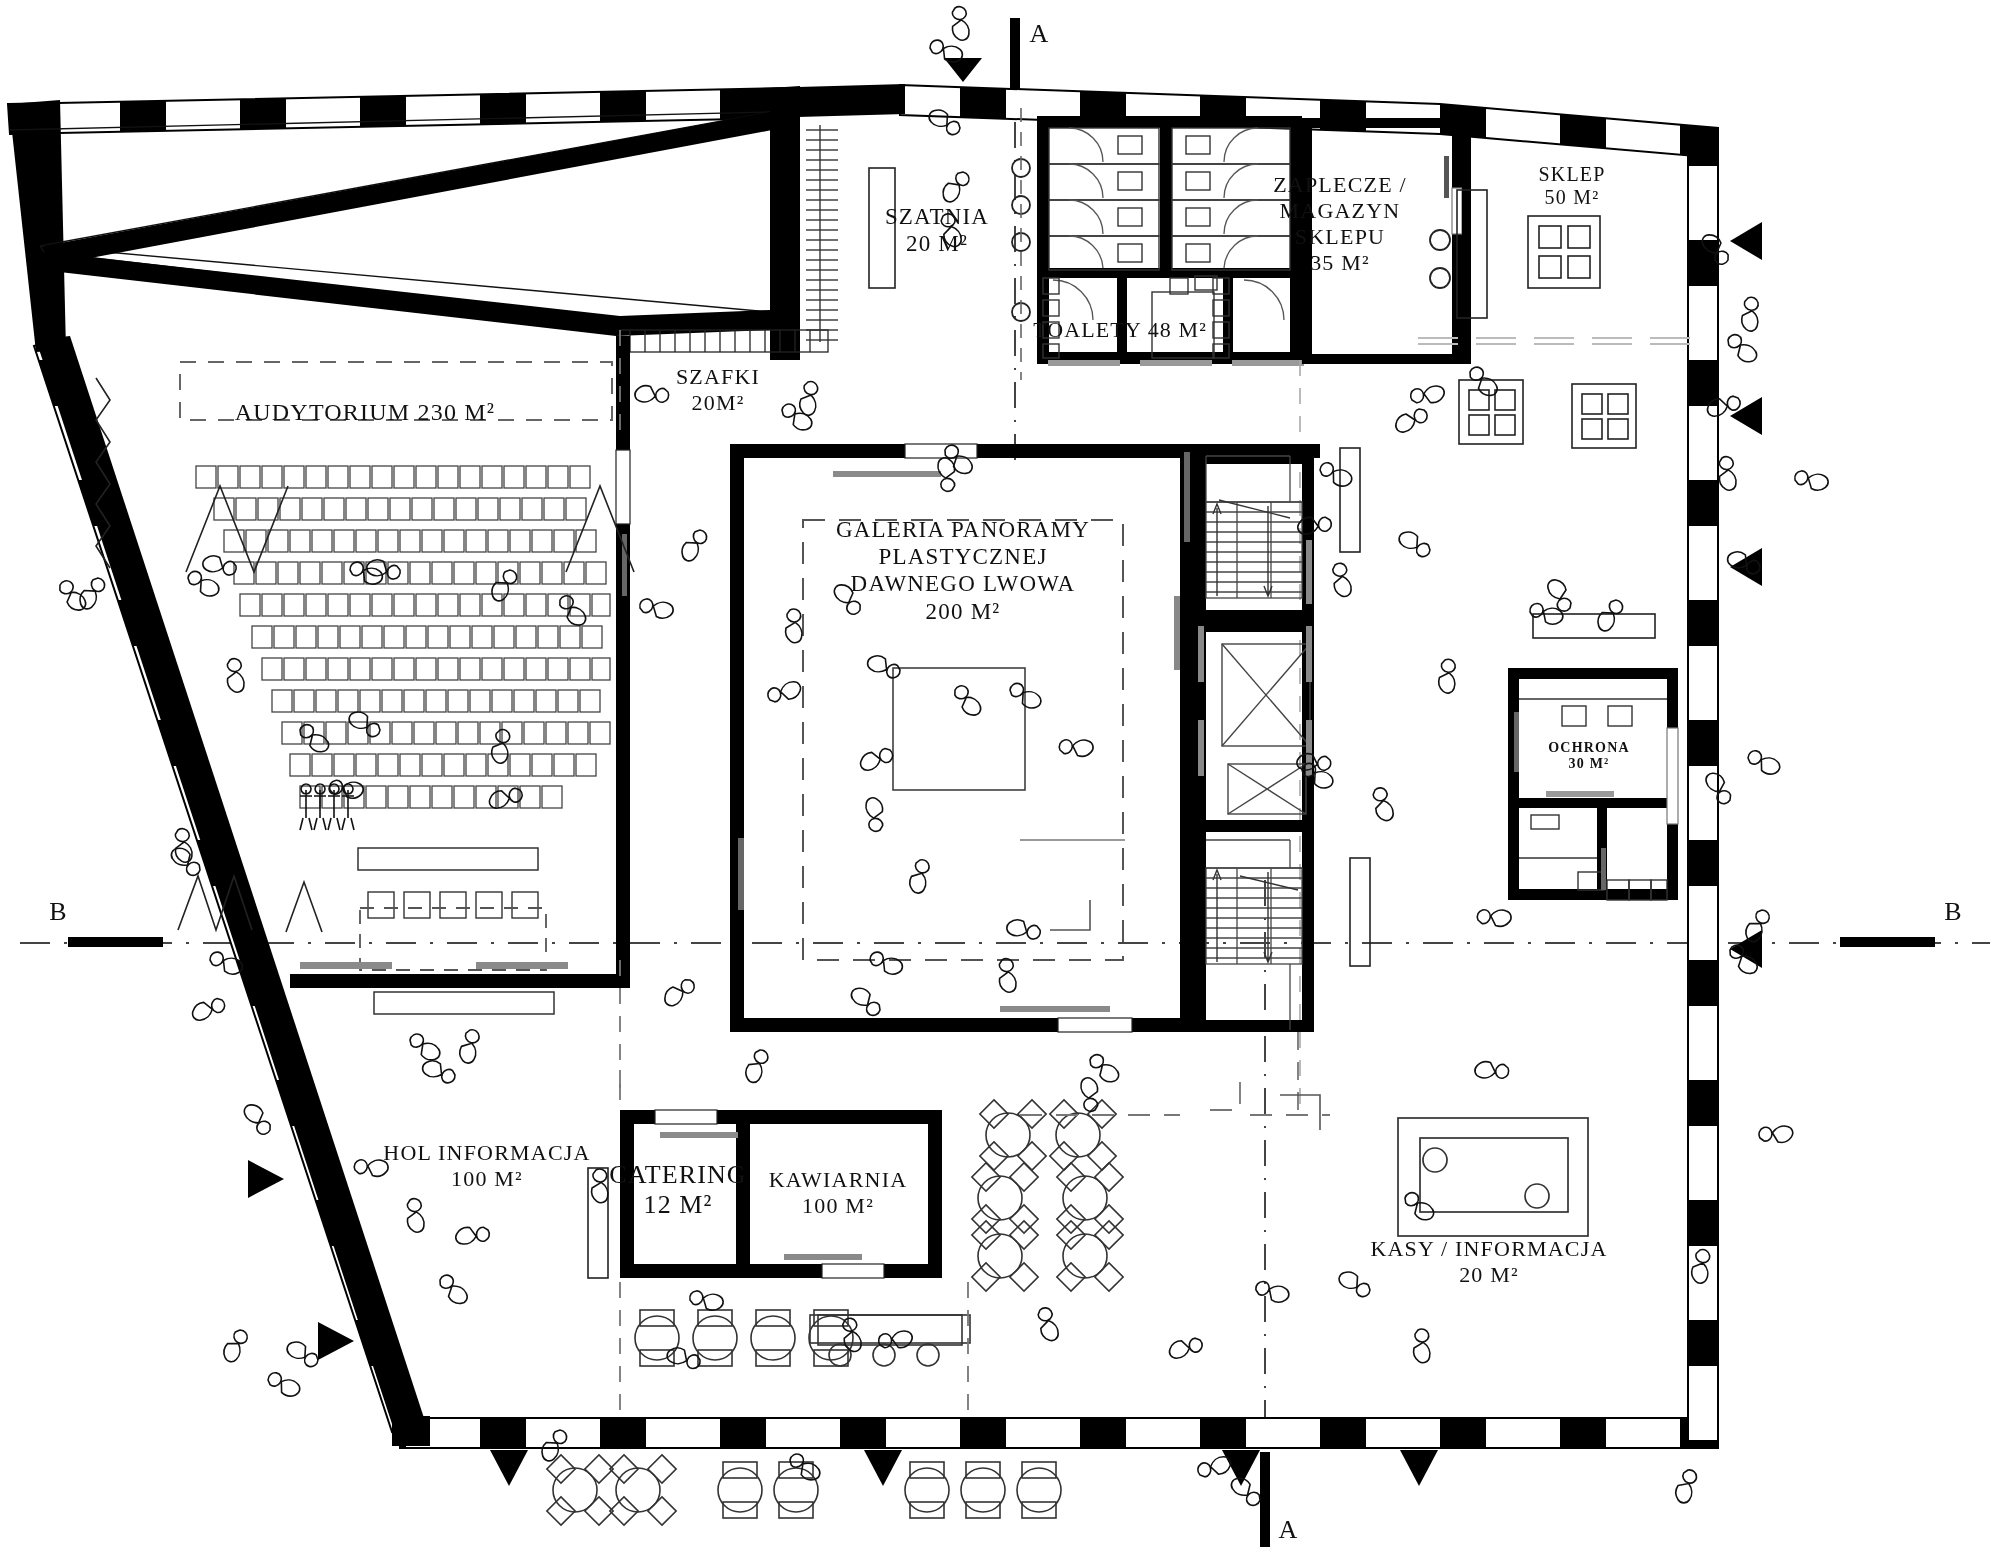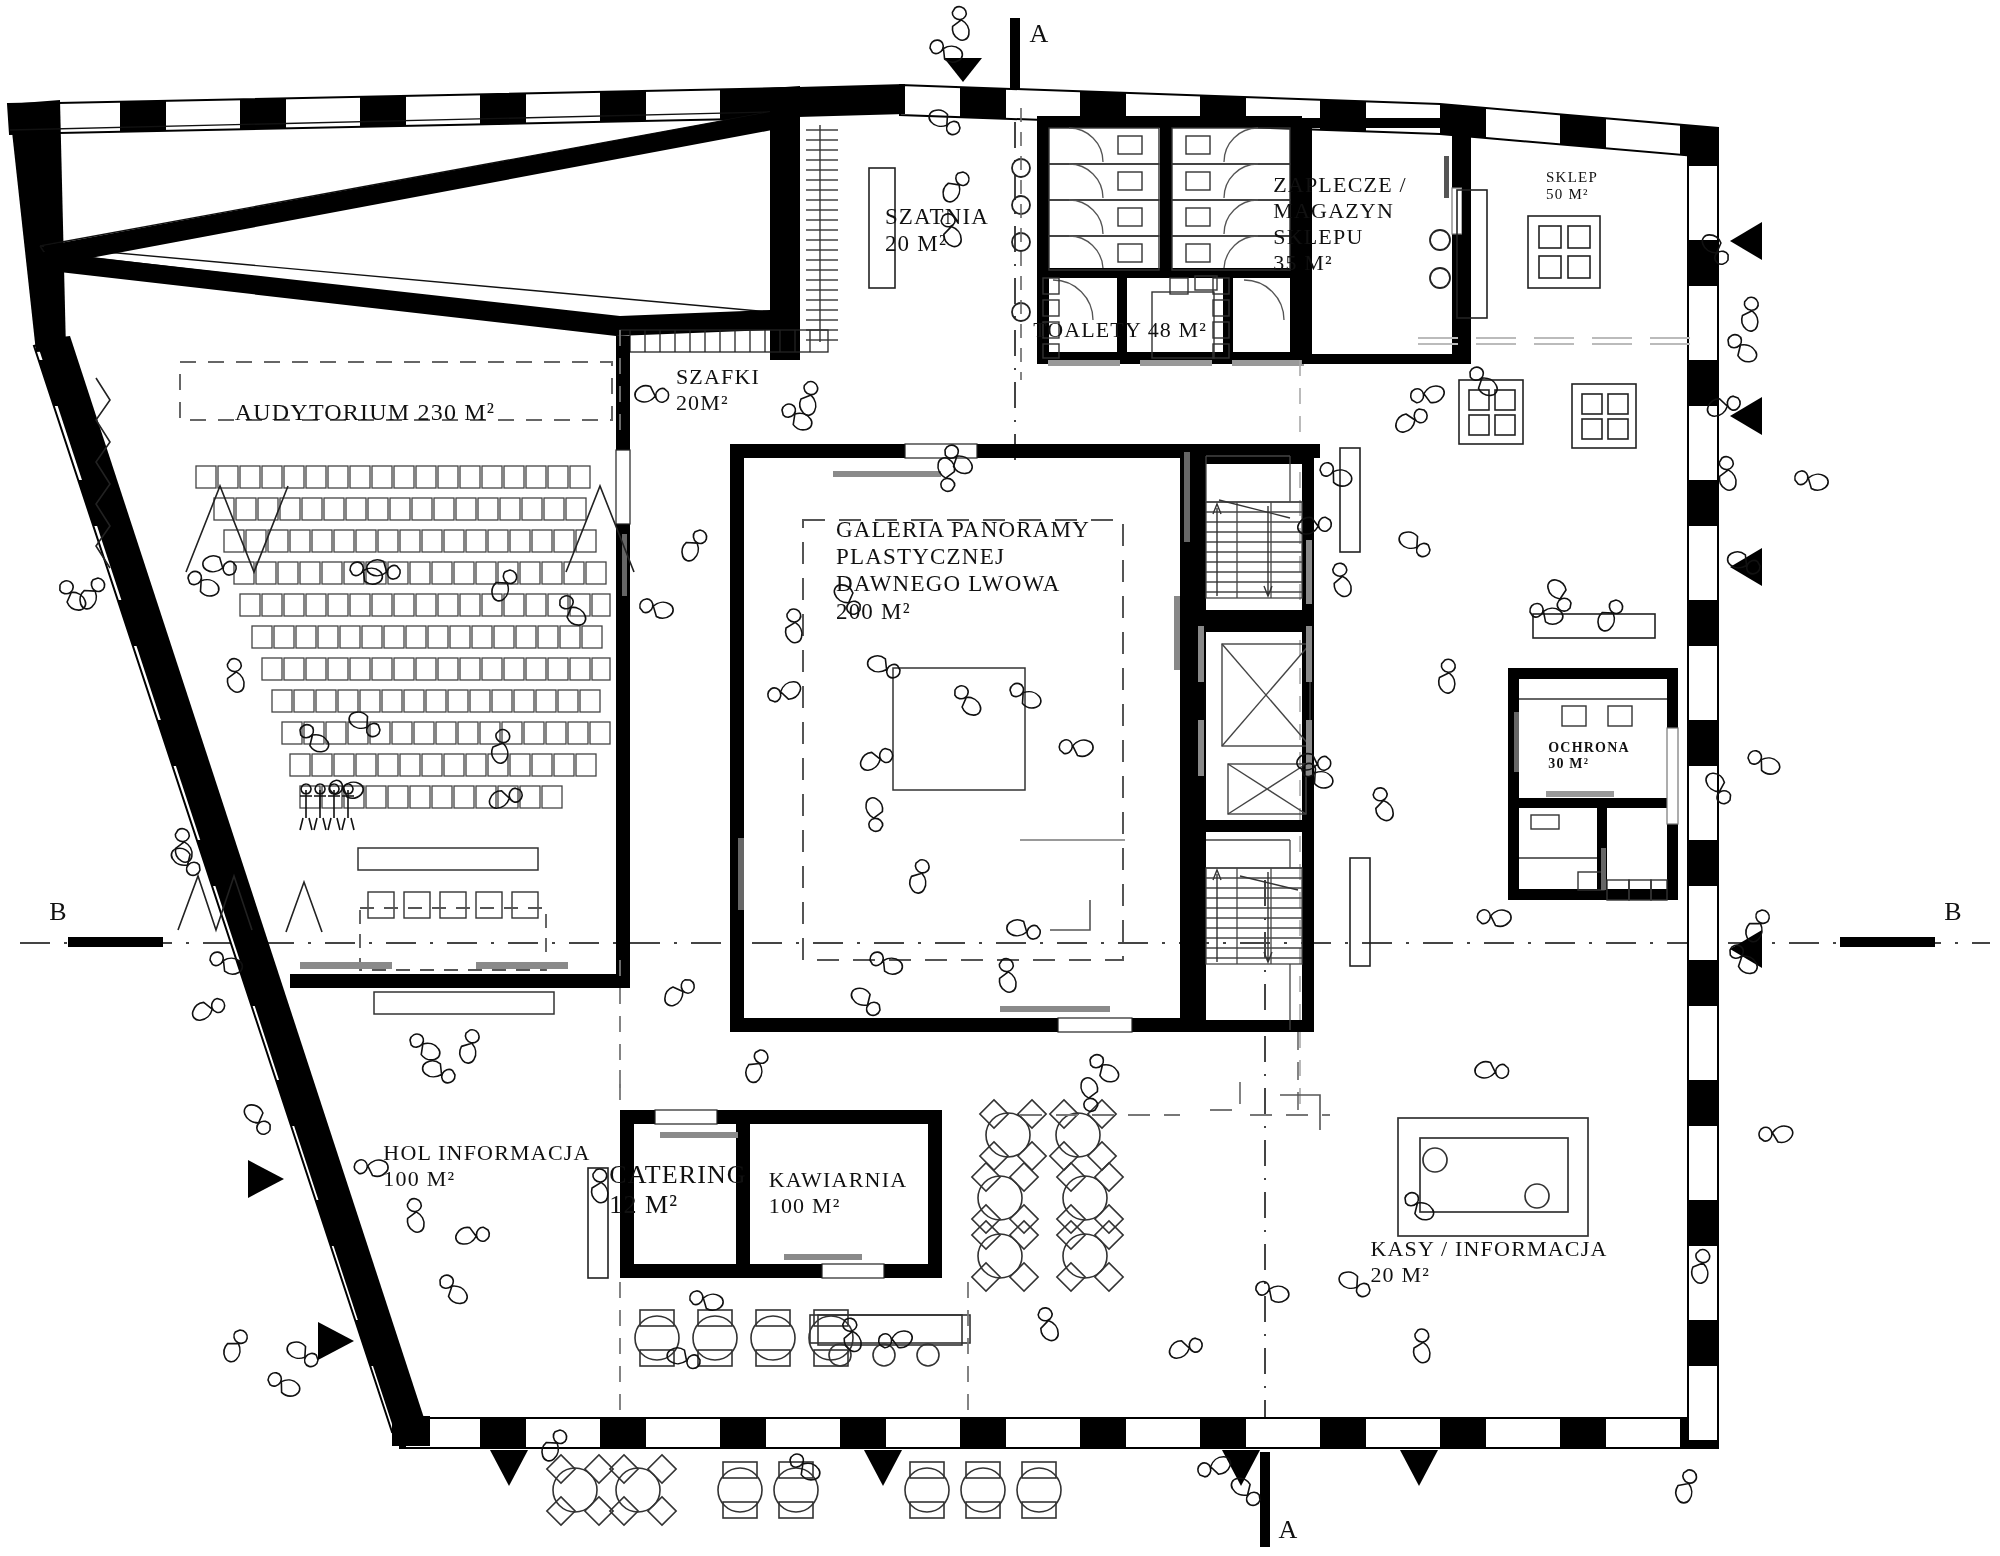--- a/index.html
+++ b/index.html
@@ -1,20 +1,20 @@
 <!DOCTYPE html>
 <html><head>
 <meta charset="utf-8">
 <title>Floor Plan</title>
 <style>
   html,body{margin:0;padding:0;background:#ffffff;}
   body{font-family:"Liberation Serif", serif;}
   #stage{position:relative;width:2000px;height:1556px;background:#fff;overflow:hidden;}
   #plan{position:absolute;inset:0;}
-  .lbl{position:absolute;color:#111;line-height:1.18;
+  .lbl{position:absolute;text-align:center;color:#111;line-height:1.18;
        font-family:"Liberation Serif", serif;letter-spacing:.5px;white-space:pre-line;
        transform:translate(-50%,-50%);pointer-events:none;}
   .lbl .sub{display:block;}
   .secmark{position:absolute;font-family:"Liberation Serif", serif;color:#111;
            transform:translate(-50%,-50%);}
 </style>
 </head>
 <body>
 
 <div id="stage">
@@ -1151,21 +1151,21 @@
 <div class="lbl" style="left:1120px;top:317px;font-size:22px;letter-spacing:1.1px;">
   <span>TOALETY 48 M²</span>
 </div>
 
 <div class="lbl" style="left:1340px;top:224px;font-size:22px;letter-spacing:1.2px;">
   <span>ZAPLECZE /
 MAGAZYN
 SKLEPU</span><span class="sub">35 M²</span>
 </div>
 
-<div class="lbl" style="left:1572px;top:186px;font-size:15px;letter-spacing:1.2px;">
+<div class="lbl" style="left:1572px;top:186px;font-size:20px;letter-spacing:1.2px;">
   <span>SKLEP</span><span class="sub">50 M²</span>
 </div>
 
 <div class="lbl" style="left:963px;top:570px;font-size:23px;letter-spacing:1.2px;">
   <span>GALERIA   PANORAMY
 PLASTYCZNEJ
 DAWNEGO LWOWA</span><span class="sub">200 M²</span>
 </div>
 
 <div class="lbl" style="left:1589px;top:756px;font-size:14px;letter-spacing:1.2px;font-weight:bold;">

